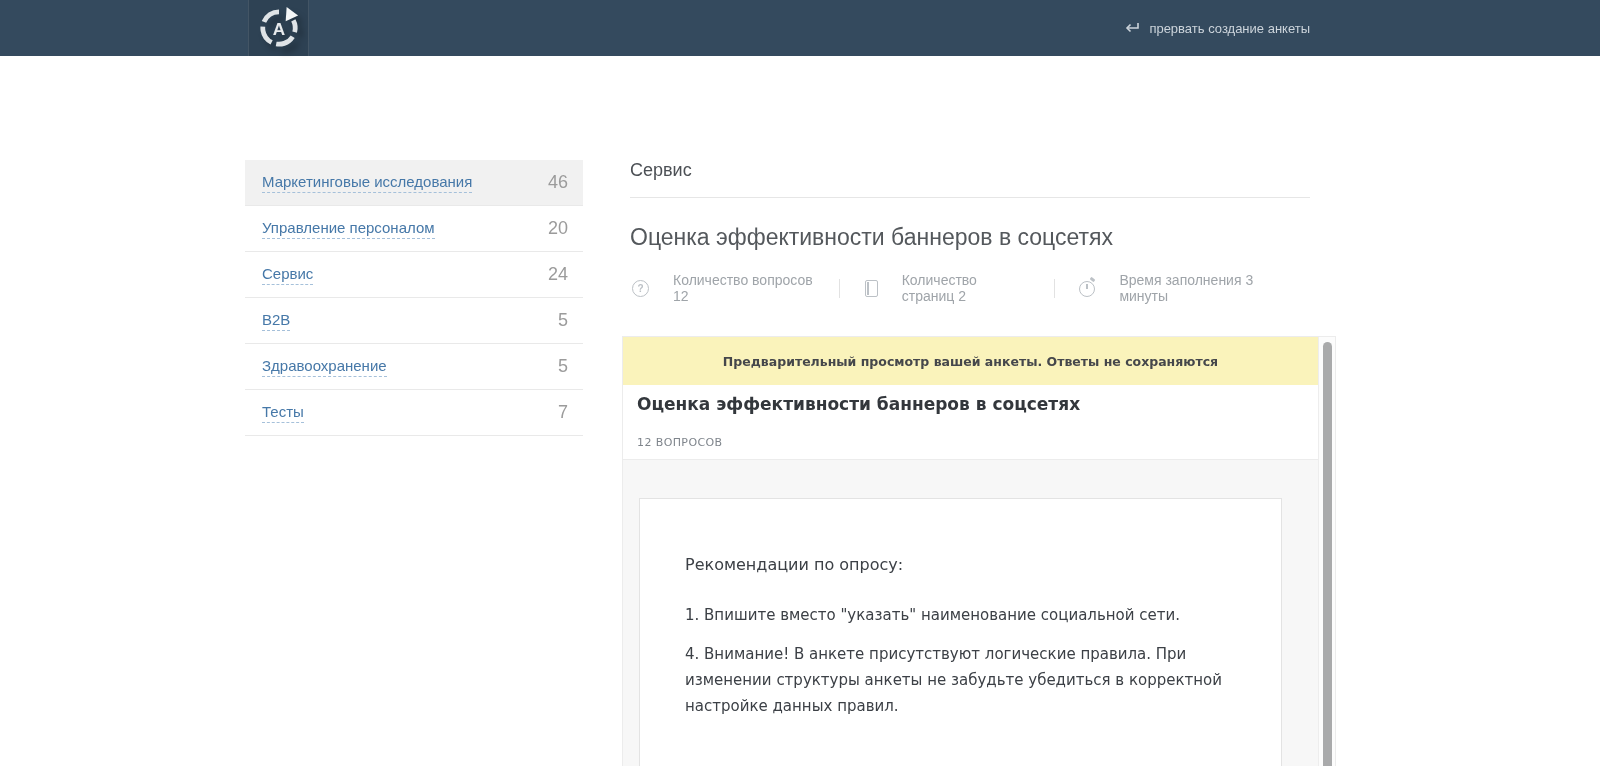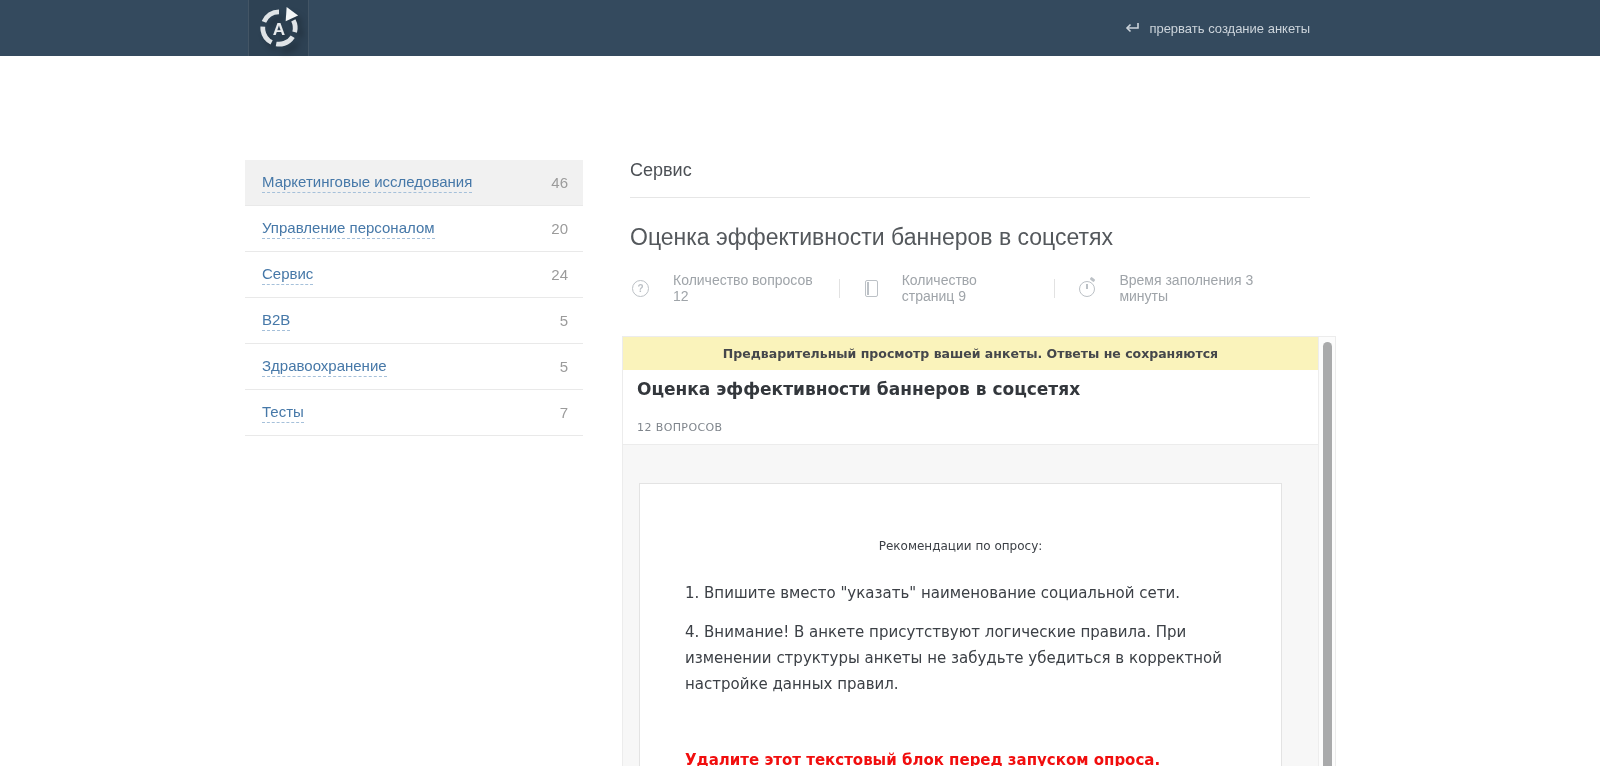--- a/index.html
+++ b/index.html
@@ -25,21 +25,21 @@
   .col-right { flex:1; min-width:0; }
 
   .col-heading { font-size:18px; font-weight:400; color:#4c5055; padding:0 0 16px 0; border-bottom:1px solid #e6e6e6; }
   .col-left .col-heading { padding-left:2px; }
 
   
   .cat-row { height:46px; display:flex; align-items:center; padding:0 15px 0 17px;
     border-bottom:1px solid #e9e9e9; cursor:pointer; }
   .cat-row.selected { background:#f1f1f1;text-align:right; }
   .cat-link { font-size:15px; color:#4678a8; border-bottom:1px dashed #a5c0da; padding-bottom:2px; cursor:pointer; }
-  .cat-count { margin-left:auto; font-size:15px; color:#9b9b9b; }
+  .cat-count { margin-left:auto; font-size:18px; color:#9b9b9b; }
 
   
   .tpl-title { margin-top:26px; font-size:23px; font-weight:400; color:#54585c; }
   .meta-row { margin-top:21px; display:flex; align-items:center; color:#9fa4a9; font-size:14px; }
   .meta-item { display:flex; align-items:center; gap:24px; padding:0 25px; }
   .meta-item:first-child { padding-left:2px; }
   .meta-divider { width:1px; height:19px; background:#e2e2e2; }
   .ico { flex:none; display:inline-flex; align-items:center; justify-content:center; }
   .ico-question { width:17px; height:17px; border:1.5px solid #bcc1c6; border-radius:50%;
     font-size:10px; font-weight:bold; color:#bcc1c6; }
@@ -48,29 +48,29 @@
   .ico-page::before { content:""; position:absolute; left:1.5px; top:1px; bottom:1px; width:1.5px; background:#bcc1c6; }
   .ico-clock { width:16px; height:16px; border:1.5px solid #bcc1c6; border-radius:50%; position:relative; margin-top:2px; }
   .ico-clock::before { content:""; position:absolute; top:-4px; right:-1px; width:5px; height:3px;
     background:#bcc1c6; transform:rotate(40deg); border-radius:1px; }
   .ico-clock::after { content:""; position:absolute; left:6px; top:2px; width:1.5px; height:5px; background:#bcc1c6; }
 
   
   .preview { position:relative; margin-top:32px; margin-left:-8px; width:714px; height:560px;
     border:1px solid #ececec; background:#fff; }
   .preview-inner { margin-right:17px; height:100%; font-family:"DejaVu Sans", sans-serif; }
-  .pv-banner { height:33px; background:#faf3bb; display:flex; align-items:center; justify-content:center;
+  .pv-banner { height:48px; background:#faf3bb; display:flex; align-items:center; justify-content:center;
     font-size:12.5px; font-weight:bold; color:#45474b; }
   .pv-header { background:#fff; padding:9px 14px 10px; border-bottom:1px solid #ececec; }
   .pv-header-title { font-size:17px; font-weight:bold; color:#33373c; }
   .pv-header-sub { margin-top:22px; font-size:11px; color:#7f858c; letter-spacing:.4px; }
   .pv-body { background:#f7f7f7; padding:38px 36px 40px 16px; height:100%; }
   .pv-box { background:#fff; border:1px solid #e3e3e3; padding:52px 45px 70px;
     color:#3c4046; font-size:15px; line-height:1.72; }
-  .pv-rec-title { text-align:center; font-size:12px; margin-bottom:24px; }
+  .pv-rec-title { text-align:left; font-size:16px; margin-bottom:24px; }
   .pv-p1 { margin-bottom:14px; }
   .pv-warning { margin-top:50px; color:#f10e0e; font-weight:bold; }
 
   .pv-scrollbar { position:absolute; top:0; right:0; bottom:0; width:17px;
     background:#fcfcfc; border-left:1px solid #ededed; }
   .pv-thumb { position:absolute; top:5px; left:4px; width:9px; height:calc(100% - 5px);
     background:#a9aaab; border-radius:10px; cursor:pointer; }
 </style>
 </head>
 <body>
@@ -130,21 +130,21 @@
       <div class="tpl-title">Оценка эффективности баннеров в соцсетях</div>
 
       <div class="meta-row">
         <div class="meta-item">
           <span class="ico ico-question"></span>
           <span>Количество вопросов 12</span>
         </div>
         <div class="meta-divider"></div>
         <div class="meta-item">
           <span class="ico ico-page"></span>
-          <span>Количество страниц 9</span>
+          <span>Количество страниц 2</span>
         </div>
         <div class="meta-divider"></div>
         <div class="meta-item">
           <span class="ico ico-clock"></span>
           <span>Время заполнения 3 минуты</span>
         </div>
       </div>
 
       <div class="preview">
         <div class="preview-inner">

